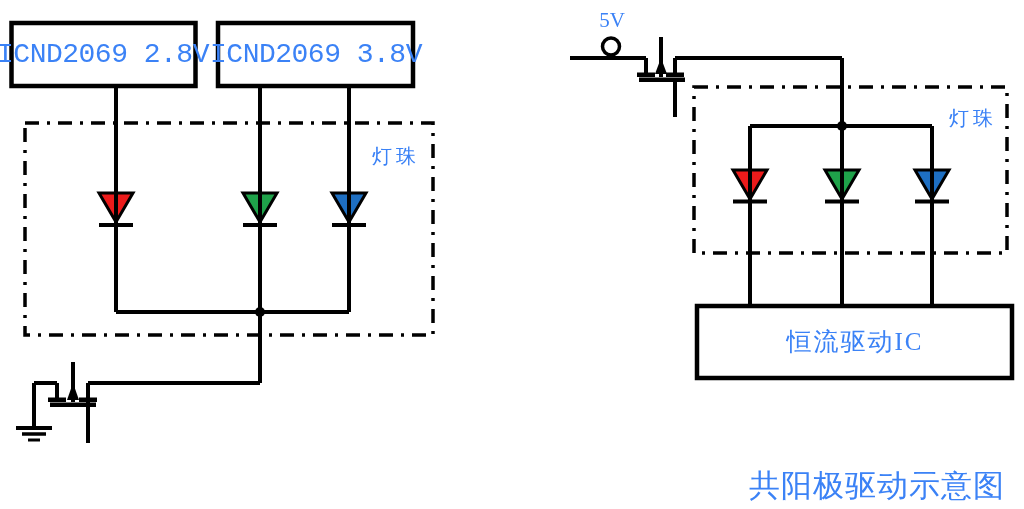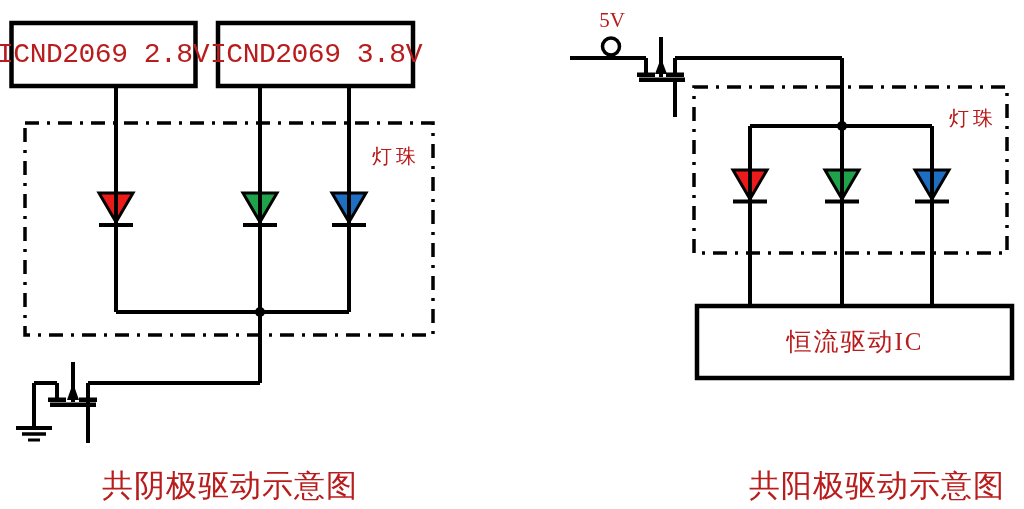--- a/index.html
+++ b/index.html
@@ -10,21 +10,21 @@
     overflow:hidden;
     font-family:"Liberation Serif","DejaVu Serif",serif;
     color:#111111;
   }
   .stage svg{position:absolute;left:0;top:0;}
   .lbl{
     position:absolute;
     transform:translate(-50%,-50%);
     white-space:nowrap;
     line-height:1;
-    color:#b91c1c;
+    color:#3b82f6;
   }
   .mono{font-family:"Liberation Mono","DejaVu Sans Mono",monospace;font-size:28px;letter-spacing:-0.5px;}
   .cjk-small{font-size:20px;letter-spacing:4px;}
   .cjk-mid{font-size:25px;letter-spacing:2px;}
   .caption{font-size:31px;letter-spacing:1px;}
   .supply{font-size:21px;font-family:"Liberation Serif","DejaVu Serif",serif;}
 </style>
 </head>
 <body>
 
@@ -125,21 +125,20 @@
       <rect x="697" y="306" width="315" height="72" stroke-width="4.5"></rect>
     </g>
   </svg>
 
   <div class="lbl mono" style="left:103px;top:55px;">ICND2069 2.8V</div>
 
   <div class="lbl mono" style="left:316px;top:55px;text-align:center;">ICND2069 3.8V</div>
 
   <div class="lbl cjk-small" style="left:396px;top:156px;">灯珠</div>
 
-  <div class="lbl caption" style="left:230px;top:485px;">共阴极驱动示意图</div>
 
   <div class="lbl supply" style="left:612px;top:20px;">5V</div>
 
   <div class="lbl cjk-small" style="left:973px;top:118px;">灯珠</div>
 
   <div class="lbl caption" style="left:877px;top:485px;">共阳极驱动示意图</div>
 
   <div class="lbl cjk-mid" style="left:855px;top:341px;">恒流驱动IC</div>
 </div>
 

